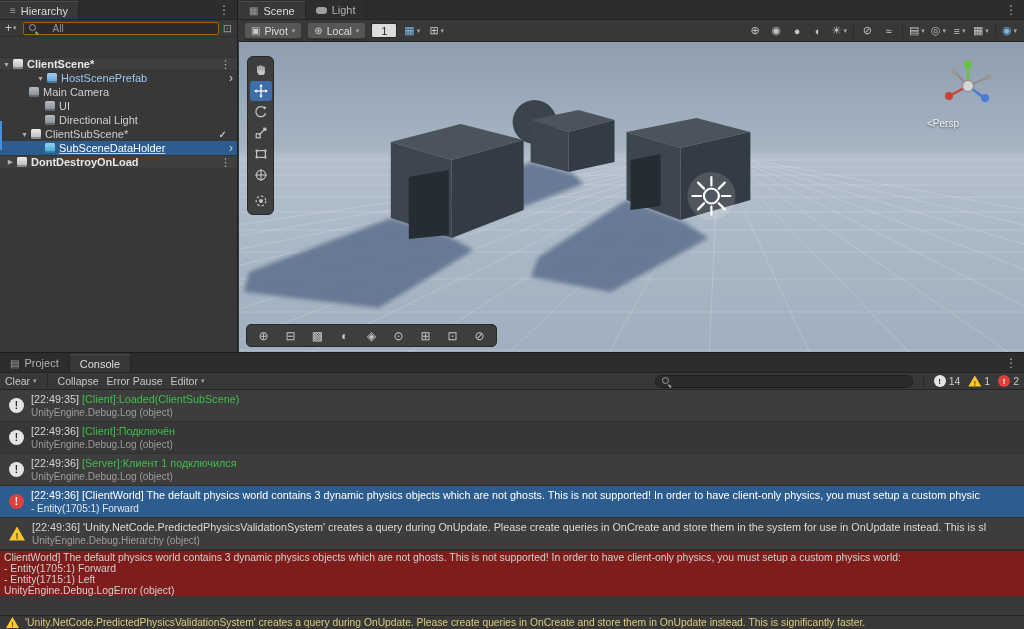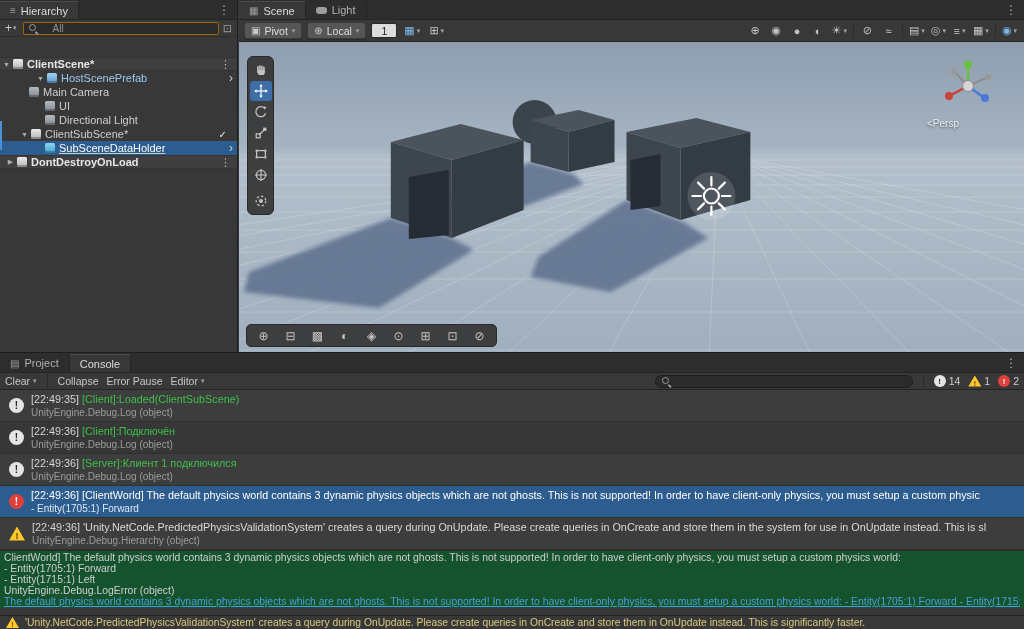--- a/index.html
+++ b/index.html
@@ -88,21 +88,21 @@
   .c-row.error .c-msg{color:#dadada}
   .c-row.selected .c-time,.c-row.selected .c-msg{color:#ffffff}
   .c-line2{line-height:13px;font-size:10px;color:#9c9c9c;white-space:nowrap}
   .c-row.selected .c-line2{color:#dce9f5}
   .cic-info{width:15px;height:15px;border-radius:50%;background:#e4e4e4;color:#2b2b2b;font-weight:bold;font-size:10px;display:flex;align-items:center;justify-content:center}
   .cic-warning{width:16px;height:14px;background:#fec82d;clip-path:polygon(50% 0,100% 100%,0 100%);color:#5a4300;font-size:9px;font-weight:bold;display:flex;align-items:flex-end;justify-content:center}
   .cic-error{width:15px;height:15px;border-radius:50%;background:#e0403c;color:#fff;font-weight:bold;font-size:10px;display:flex;align-items:center;justify-content:center}
   .cic.sm-info{width:12px;height:12px;font-size:8px;margin:0}
   .cic.sm-warning{width:13px;height:11px;font-size:7px;margin:0}
   .cic.sm-error{width:12px;height:12px;font-size:8px;margin:0}
-  .console-detail{height:58px;background:#14532d;border-top:1px solid #282828;padding:1px 4px 0 4px;font-size:10.4px;line-height:11px;color:#cfcfcf;overflow:hidden}
+  .console-detail{height:46px;background:#7f1d1d;border-top:1px solid #282828;padding:1px 4px 0 4px;font-size:10.4px;line-height:11px;color:#cfcfcf;overflow:hidden}
   .detail-line{white-space:nowrap;overflow:hidden}
   .link-line{color:#4f9bd8;text-decoration:underline}
 
   
   #statusbar{position:absolute;left:0;bottom:0;width:1024px;height:14px;background:#383838;border-top:1px solid #232323;display:flex;align-items:center;gap:6px;padding:0 6px;font-size:10.3px;color:#d8ca7e;overflow:hidden;white-space:nowrap}
 </style>
 </head>
 <body>
 
 <div id="root">

